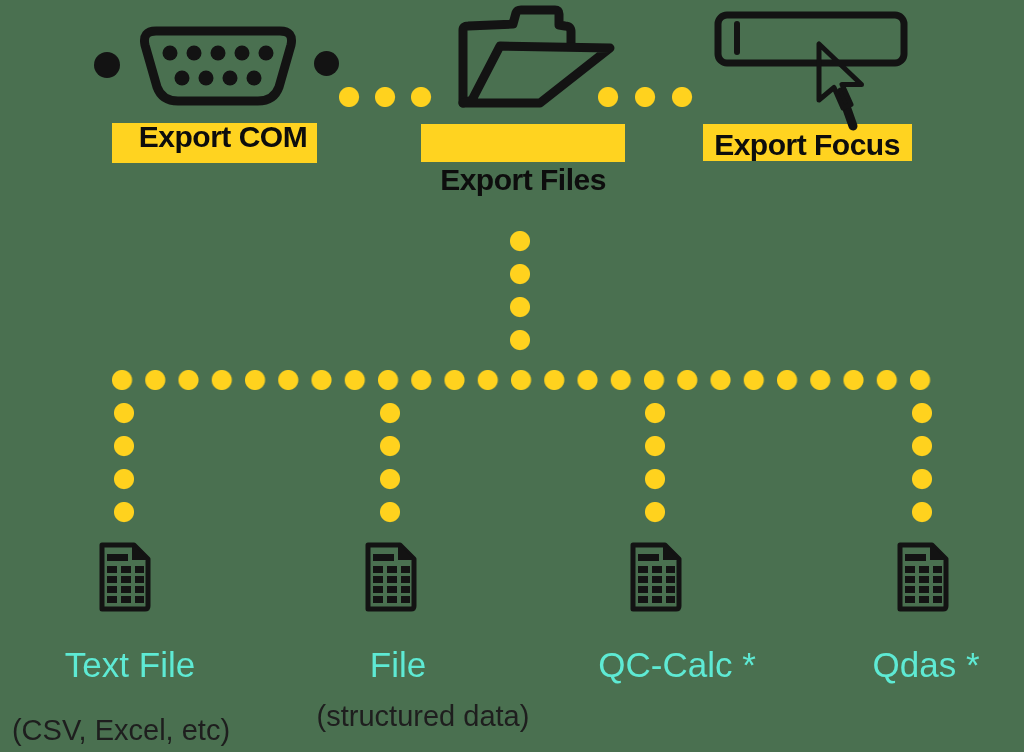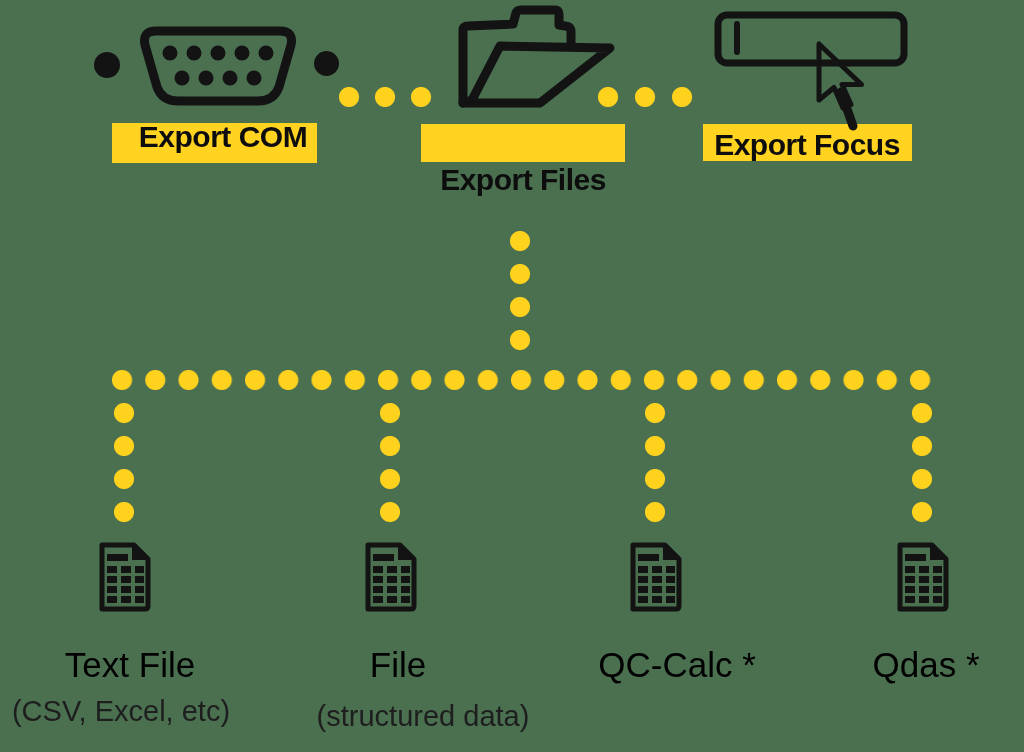--- a/index.html
+++ b/index.html
@@ -27,21 +27,21 @@
   }
   
   .band{background:var(--band,#ffd320);}
   .band-label{
     font-weight:bold;font-size:30px;line-height:32px;color:#0d0d0d;
     letter-spacing:-0.5px;white-space:nowrap;
     transform:translateX(-50%);
   }
   
   .out-label{
-    font-size:35px;line-height:38px;color:#000000;white-space:nowrap;
+    font-size:35px;line-height:38px;color:#5eead4;white-space:nowrap;
     transform:translateX(-50%);
   }
   .out-sublabel{
     font-size:29px;line-height:32px;color:#1e1e1e;white-space:nowrap;
     transform:translateX(-50%);
   }
   svg{display:block;overflow:visible;}
   .stroke{fill:none;stroke:var(--ink,#131313);stroke-linejoin:round;stroke-linecap:round;}
   .fill{fill:var(--ink,#131313);stroke:none;}
 </style>
@@ -159,20 +159,20 @@
     <rect class="fill" x="40" y="34" width="9" height="7"></rect>
   <rect class="fill" x="12" y="44" width="10" height="7"></rect>
     <rect class="fill" x="26" y="44" width="10" height="7"></rect>
     <rect class="fill" x="40" y="44" width="9" height="7"></rect>
   <rect class="fill" x="12" y="54" width="10" height="7"></rect>
     <rect class="fill" x="26" y="54" width="10" height="7"></rect>
     <rect class="fill" x="40" y="54" width="9" height="7"></rect>
 </svg>
 
 <div class="abs out-label" style="left:130px;top:646px;">Text File</div>
-<div class="abs out-sublabel" style="left:121px;top:695px;">(CSV, Excel, etc)</div>
+<div class="abs out-sublabel" style="left:121px;top:714px;">(CSV, Excel, etc)</div>
 
 <div class="abs out-label" style="left:398px;top:646px;">File</div>
 <div class="abs out-sublabel" style="left:423px;top:700px;">(structured data)</div>
 
 <div class="abs out-label" style="left:677px;top:646px;">QC-Calc *</div>
 
 <div class="abs out-label" style="left:926px;top:646px;">Qdas *</div>
 
 </body></html>

